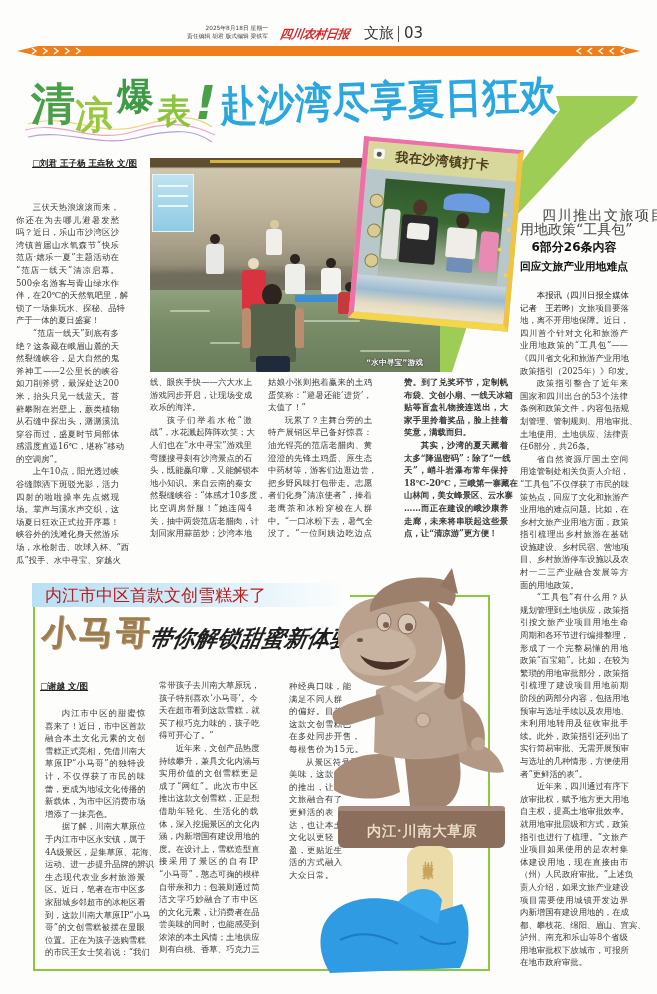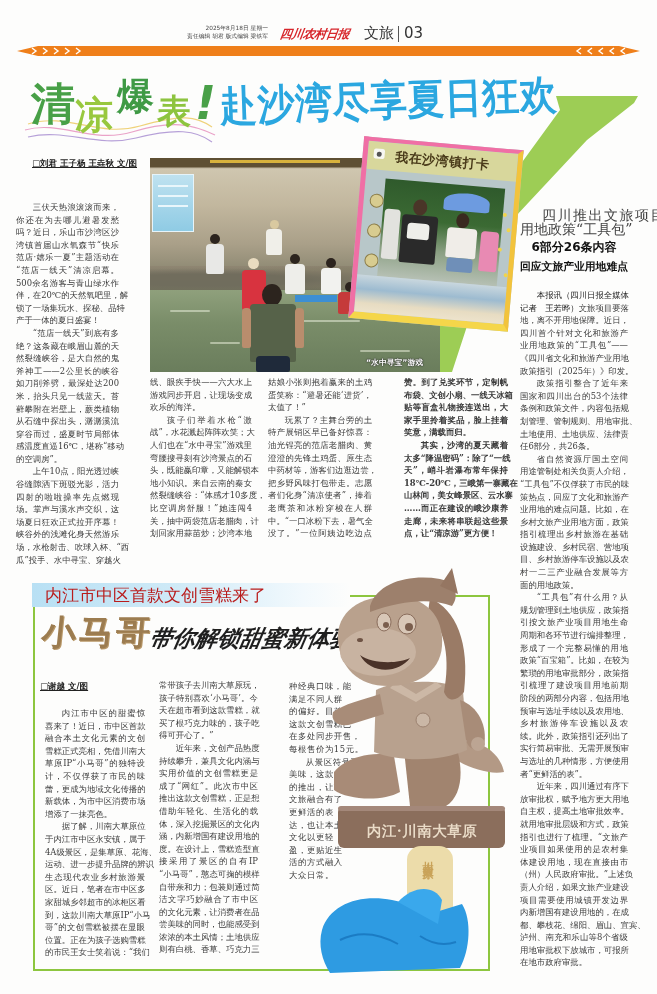--- a/index.html
+++ b/index.html
@@ -313,21 +313,21 @@
         <div class="ln ind">“工具包”有什么用？从</div>
         <div class="ln">规划管理到土地供应，政策指</div>
         <div class="ln">引按文旅产业项目用地生命</div>
         <div class="ln">周期和各环节进行编排整理，</div>
         <div class="ln">形成了一个完整易懂的用地</div>
         <div class="ln">政策“百宝箱”。比如，在较为</div>
         <div class="ln">繁琐的用地审批部分，政策指</div>
         <div class="ln">引梳理了建设项目用地前期</div>
         <div class="ln">阶段的两部分内容，包括用地</div>
         <div class="ln">预审与选址手续以及农用地、</div>
-        <div class="ln">乡村旅游停车设施以及农</div>
+        <div class="ln">未利用地转用及征收审批手</div>
         <div class="ln">续。此外，政策指引还列出了</div>
         <div class="ln">实行简易审批、无需开展预审</div>
         <div class="ln">与选址的几种情形，方便使用</div>
         <div class="ln last">者“更鲜活的表”。</div>
         <div class="ln ind">近年来，四川通过有序下</div>
         <div class="ln">放审批权，赋予地方更大用地</div>
         <div class="ln">自主权，提高土地审批效率。</div>
         <div class="ln">就用地审批层级和方式，政策</div>
         <div class="ln">指引也进行了梳理。“文旅产</div>
         <div class="ln">业项目如果使用的是农村集</div>

